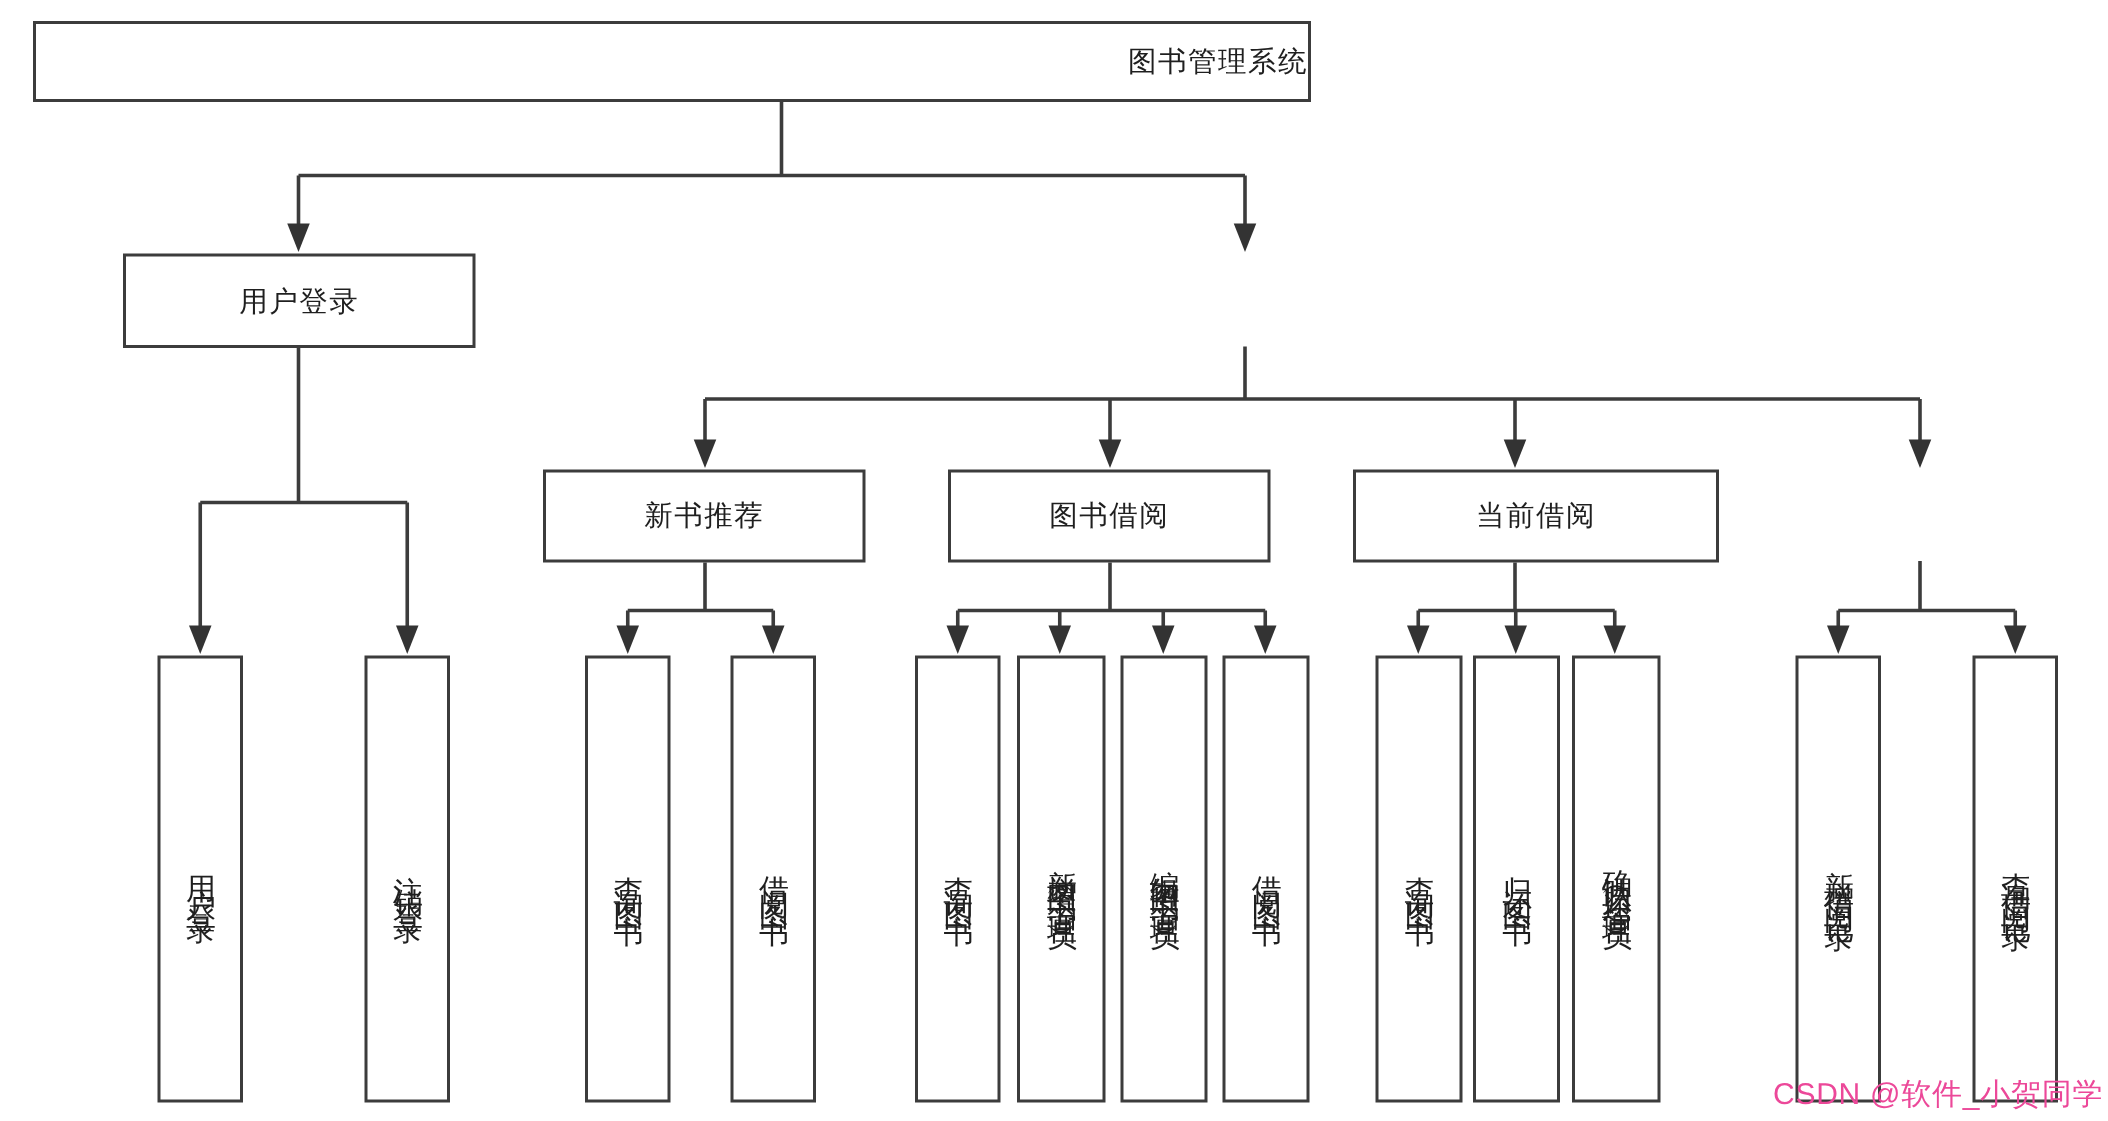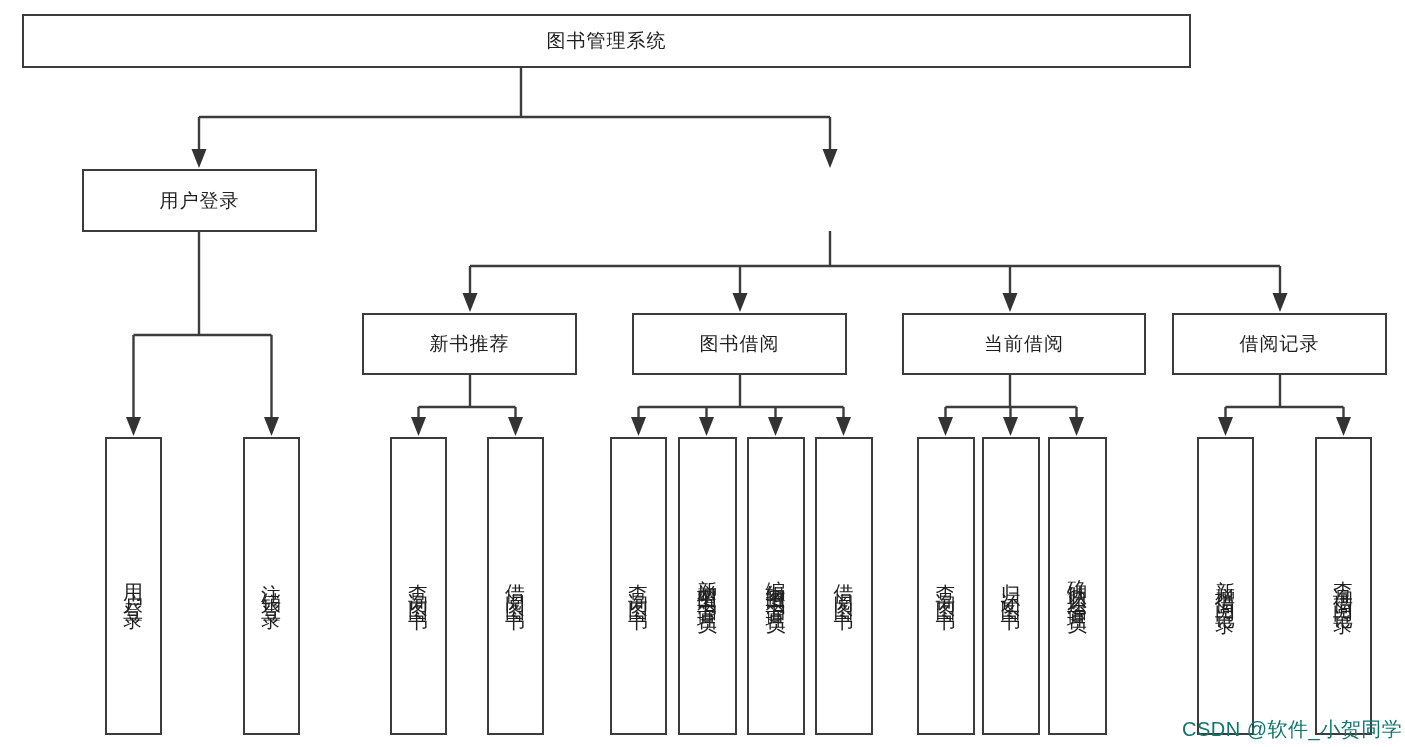--- a/index.html
+++ b/index.html
@@ -45,21 +45,21 @@
     text-orientation: mixed;
     letter-spacing: 9px;
     line-height: 1;
     white-space: nowrap;
   }
   .watermark {
     position: absolute;
     left: 1182px;
     top: 716px;
     font-size: 20px;
-    color: #0f766e;
+    color: #ec4899;
     letter-spacing: 0.5px;
     white-space: nowrap;
     z-index: 5;
   }
 </style>
 </head>
 <body>
 
 <div class="canvas">
 
@@ -113,39 +113,36 @@
       <polygon points="768,417 783,417 775.5,436"></polygon>
       <polygon points="836,417 851,417 843.5,436"></polygon>
       <polygon points="938,417 953,417 945.5,436"></polygon>
       <polygon points="1003,417 1018,417 1010.5,436"></polygon>
       <polygon points="1069,417 1084,417 1076.5,436"></polygon>
       <polygon points="1218,417 1233,417 1225.5,436"></polygon>
       <polygon points="1336,417 1351,417 1343.5,436"></polygon>
     </g>
   </svg>
 
-  <div class="node" style="left:22px; top:14px; width:1169px; height:54px;">
+  <div class="node" style="left:22px; top:14px; width:852px; height:54px;justify-content:flex-end;">
     <span>图书管理系统</span>
   </div>
 
   <div class="node" style="left:82px; top:169px; width:235px; height:63px;">
     <span>用户登录</span>
   </div>
 
   <div class="node" style="left:632px; top:313px; width:215px; height:62px;">
     <span>图书借阅</span>
   </div>
   <div class="node" style="left:362px; top:313px; width:215px; height:62px;">
     <span>新书推荐</span>
   </div>
   <div class="node" style="left:902px; top:313px; width:244px; height:62px;">
     <span>当前借阅</span>
-  </div>
-  <div class="node" style="left:1172px; top:313px; width:215px; height:62px;">
-    <span>借阅记录</span>
   </div>
 
   <div class="vnode" style="left:105px; top:437px; width:57px; height:298px;">
     <span>用户登录</span>
   </div>
   <div class="vnode" style="left:243px; top:437px; width:57px; height:298px;">
     <span>注销登录</span>
   </div>
 
   <div class="vnode" style="left:390px; top:437px; width:57px; height:298px;">

